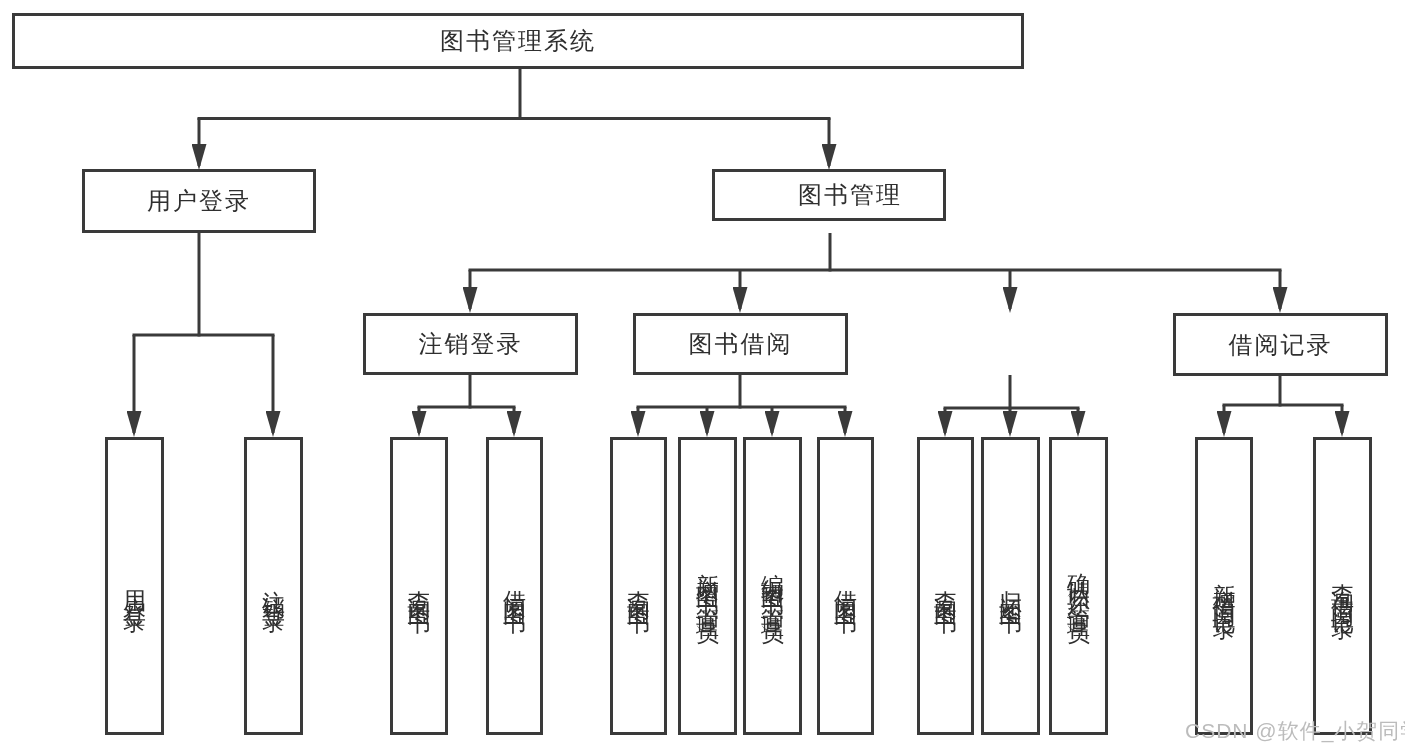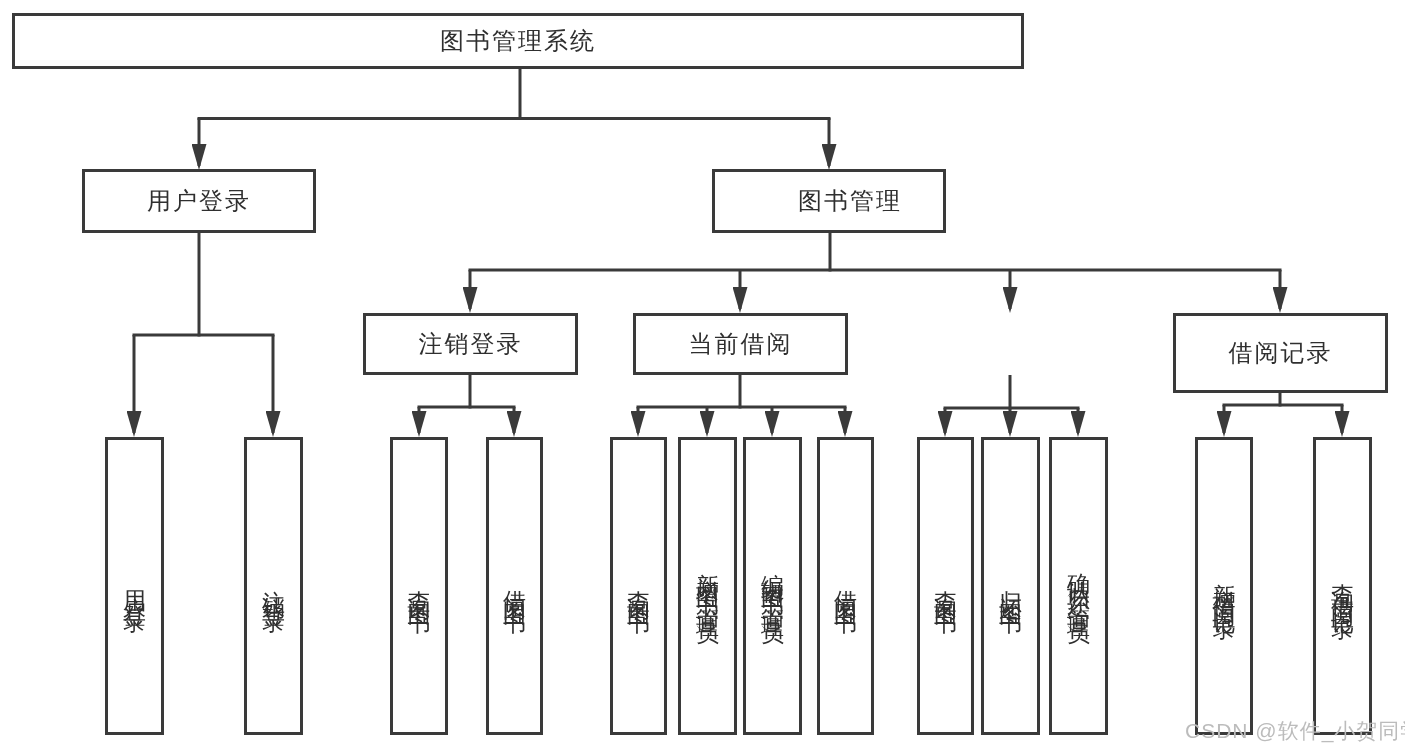--- a/index.html
+++ b/index.html
@@ -92,25 +92,25 @@
       <line x1="1280" y1="375" x2="1280" y2="406.5"></line>
       <line x1="1222.5" y1="405" x2="1343.5" y2="405"></line>
       <line x1="1224" y1="405" x2="1224" y2="433" marker-end="url(#arrow)"></line>
       <line x1="1342" y1="405" x2="1342" y2="433" marker-end="url(#arrow)"></line>
     </g>
   </svg>
 
   <div class="node hbox" style="left:12px;top:13px;width:1012px;height:56px;">图书管理系统</div>
 
   <div class="node hbox" style="left:82px;top:169px;width:234px;height:64px;">用户登录</div>
-  <div class="node hbox" style="left:712px;top:169px;width:234px;height:64px;padding-left:42px;">图书管理</div>
+  <div class="node hbox" style="left:712px;top:169px;width:234px;height:52px;padding-left:42px;">图书管理</div>
 
   <div class="node hbox" style="left:363px;top:313px;width:215px;height:62px;">注销登录</div>
-  <div class="node hbox" style="left:633px;top:313px;width:215px;height:62px;">当前借阅</div>
-  <div class="node hbox" style="left:1173px;top:313px;width:215px;height:80px;">借阅记录</div>
+  <div class="node hbox" style="left:633px;top:313px;width:215px;height:62px;">图书借阅</div>
+  <div class="node hbox" style="left:1173px;top:313px;width:215px;height:63px;">借阅记录</div>
 
   <div class="node vbox" style="left:105px;width:59px;">用户登录</div>
   <div class="node vbox" style="left:244px;width:59px;">注销登录</div>
 
   <div class="node vbox" style="left:390px;width:58px;">查询图书</div>
   <div class="node vbox" style="left:486px;width:57px;">借阅图书</div>
 
   <div class="node vbox" style="left:610px;width:57px;">查询图书</div>
   <div class="node vbox" style="left:678px;width:59px;">新增图书（管理员）</div>
   <div class="node vbox" style="left:743px;width:59px;">编辑图书（管理员）</div>

